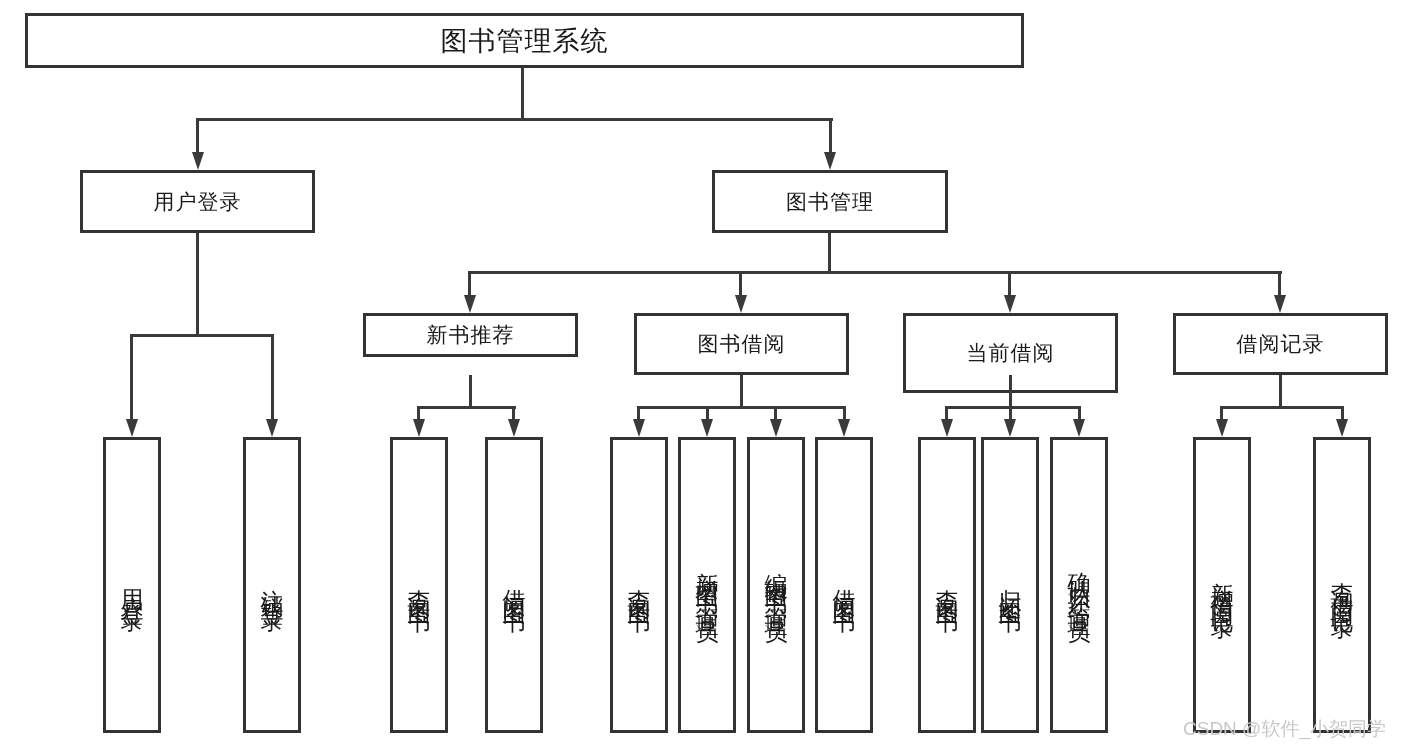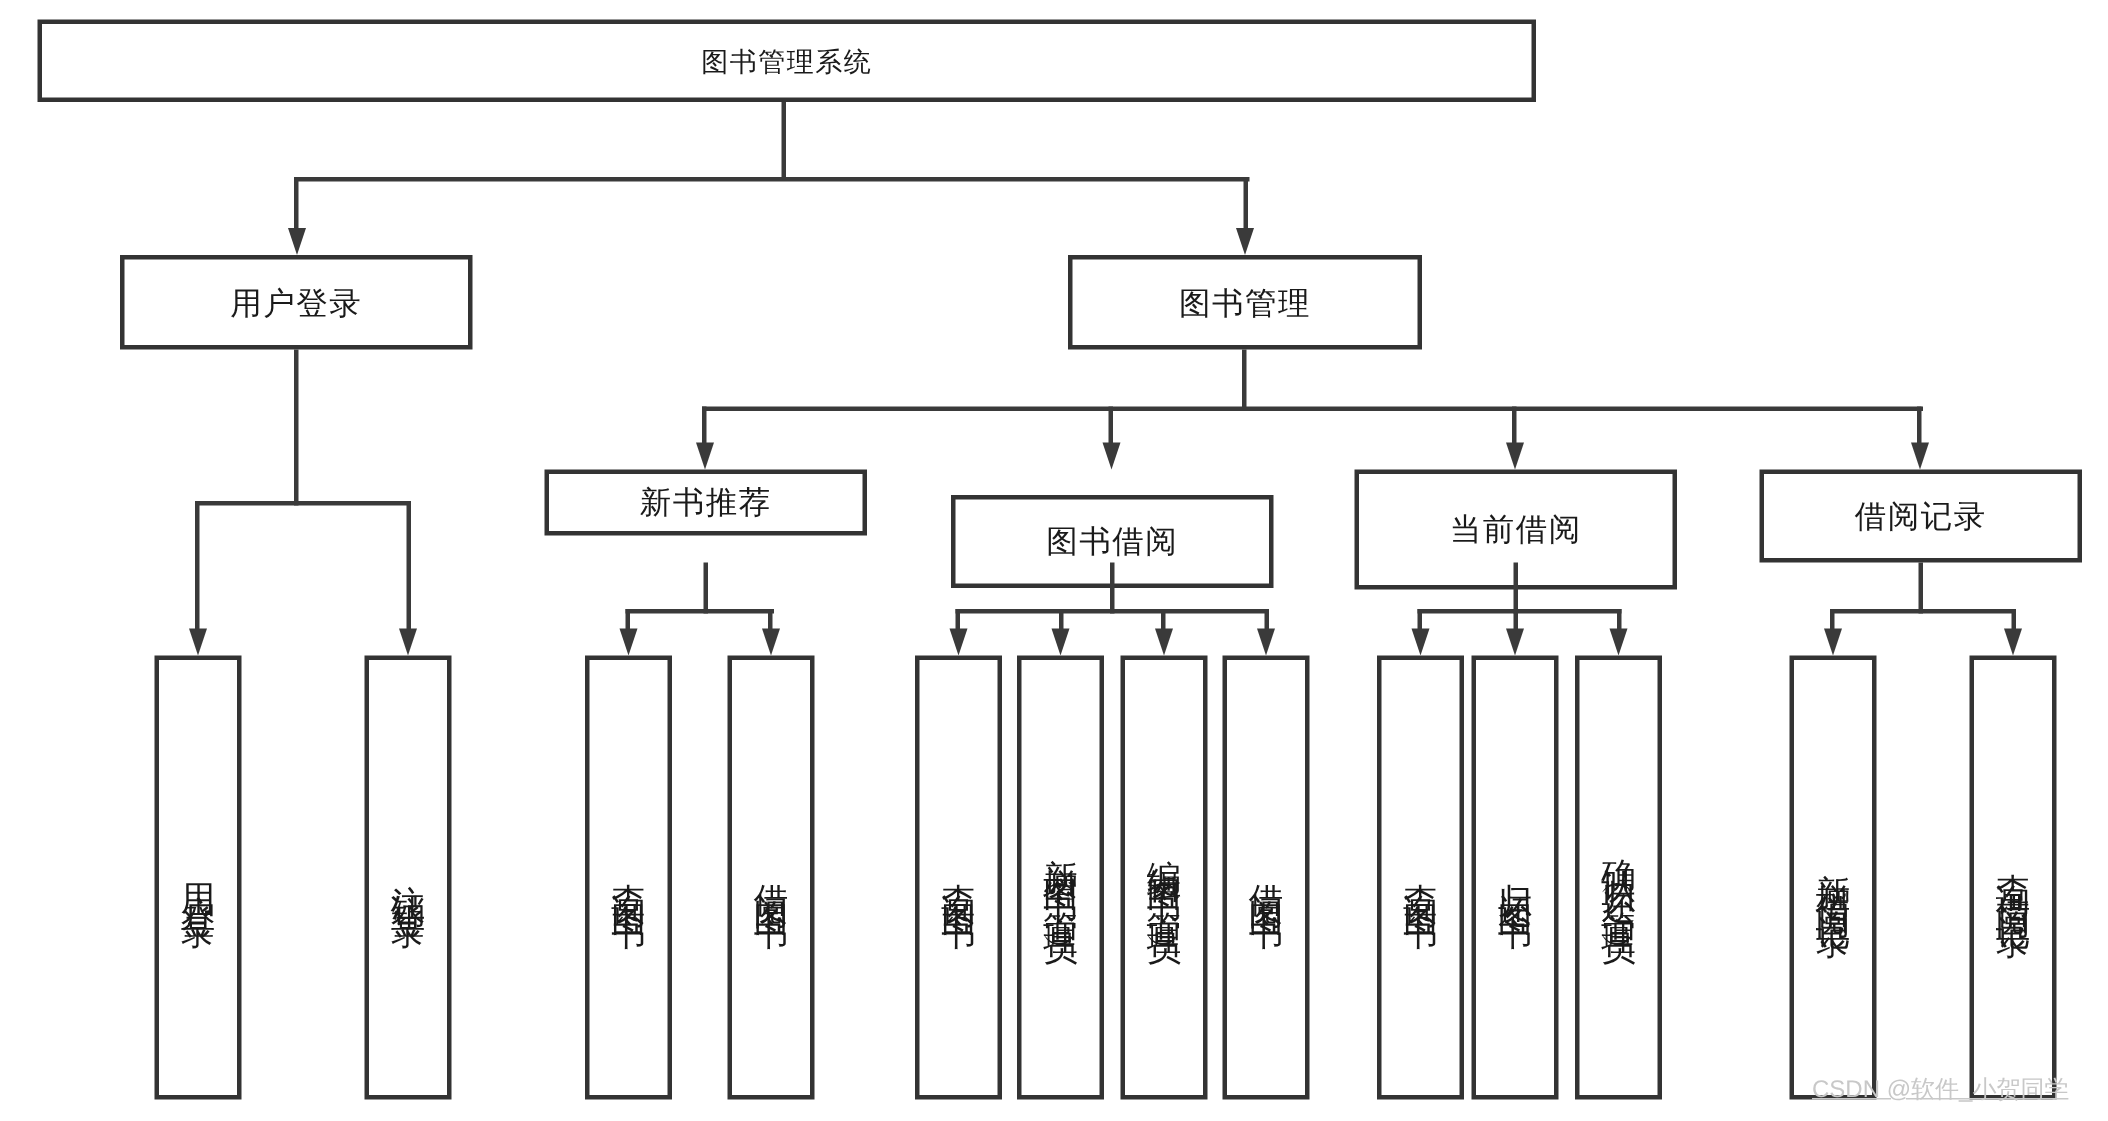--- a/index.html
+++ b/index.html
@@ -12,34 +12,34 @@
     background:var(--background);
     font-family:"Liberation Sans","DejaVu Sans",sans-serif;
     color:var(--text);
   }
   .box{
     position:absolute;box-sizing:border-box;background:#fff;
     border:3px solid var(--box-border);
     display:flex;align-items:center;justify-content:center;
   }
   .h-label{font-size:21px;letter-spacing:1px;white-space:nowrap}
-  .root-label{font-size:18px;letter-spacing:1px}
+  .root-label{font-size:27px;letter-spacing:1px}
   .v-label{
     writing-mode:vertical-rl;text-orientation:mixed;
     font-size:23px;letter-spacing:7px;line-height:1;white-space:nowrap;
   }
   .line{position:absolute;background:var(--line)}
   .arrow{
     position:absolute;width:0;height:0;
     border-left:6px solid transparent;border-right:6px solid transparent;
     border-top:18px solid var(--line);
   }
   .watermark{
-    position:absolute;left:1208px;top:716px;z-index:10;
-    font-size:16px;color:var(--watermark);white-space:nowrap;text-decoration:underline;
+    position:absolute;left:1183px;top:716px;z-index:10;
+    font-size:19px;color:var(--watermark);white-space:nowrap;
   }
 </style>
 </head>
 <body>
 
 <div class="box" style="left:25px;top:13px;width:999px;height:55px">
   <span class="h-label root-label">图书管理系统</span>
 </div>
 
 <div class="line" style="left:521px;top:68px;width:3px;height:52px"></div>
@@ -70,21 +70,21 @@
 <div class="line" style="left:1008px;top:271px;width:3px;height:27px"></div>
 <div class="line" style="left:1278px;top:271px;width:3px;height:27px"></div>
 <div class="arrow" style="left:464px;top:295px"></div>
 <div class="arrow" style="left:735px;top:295px"></div>
 <div class="arrow" style="left:1004px;top:295px"></div>
 <div class="arrow" style="left:1274px;top:295px"></div>
 
 <div class="box" style="left:363px;top:313px;width:215px;height:44px">
   <span class="h-label">新书推荐</span>
 </div>
-<div class="box" style="left:634px;top:330px;width:215px;height:62px">
+<div class="box" style="left:634px;top:313px;width:215px;height:62px">
   <span class="h-label">图书借阅</span>
 </div>
 <div class="box" style="left:903px;top:313px;width:215px;height:80px">
   <span class="h-label">当前借阅</span>
 </div>
 <div class="box" style="left:1173px;top:313px;width:215px;height:62px">
   <span class="h-label">借阅记录</span>
 </div>
 
 <div class="line" style="left:469px;top:375px;width:3px;height:34px"></div>

